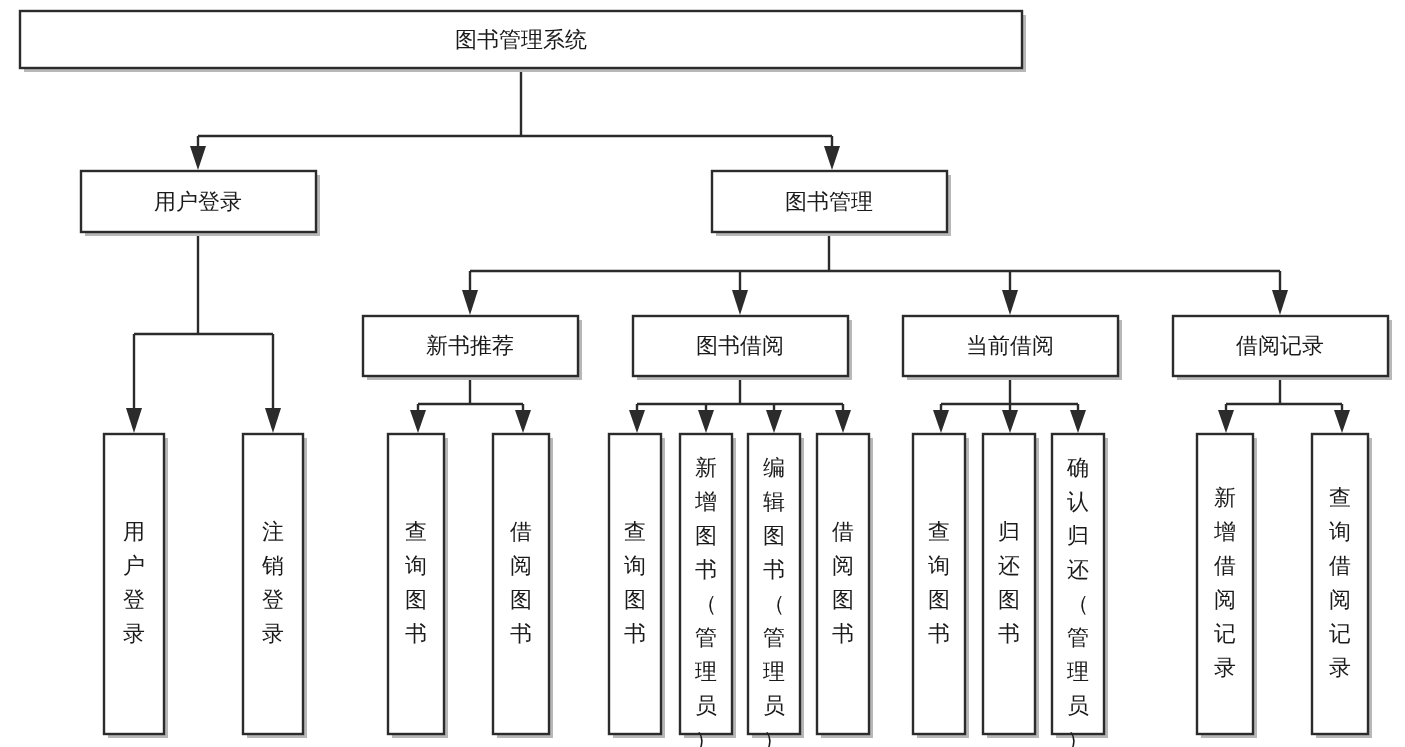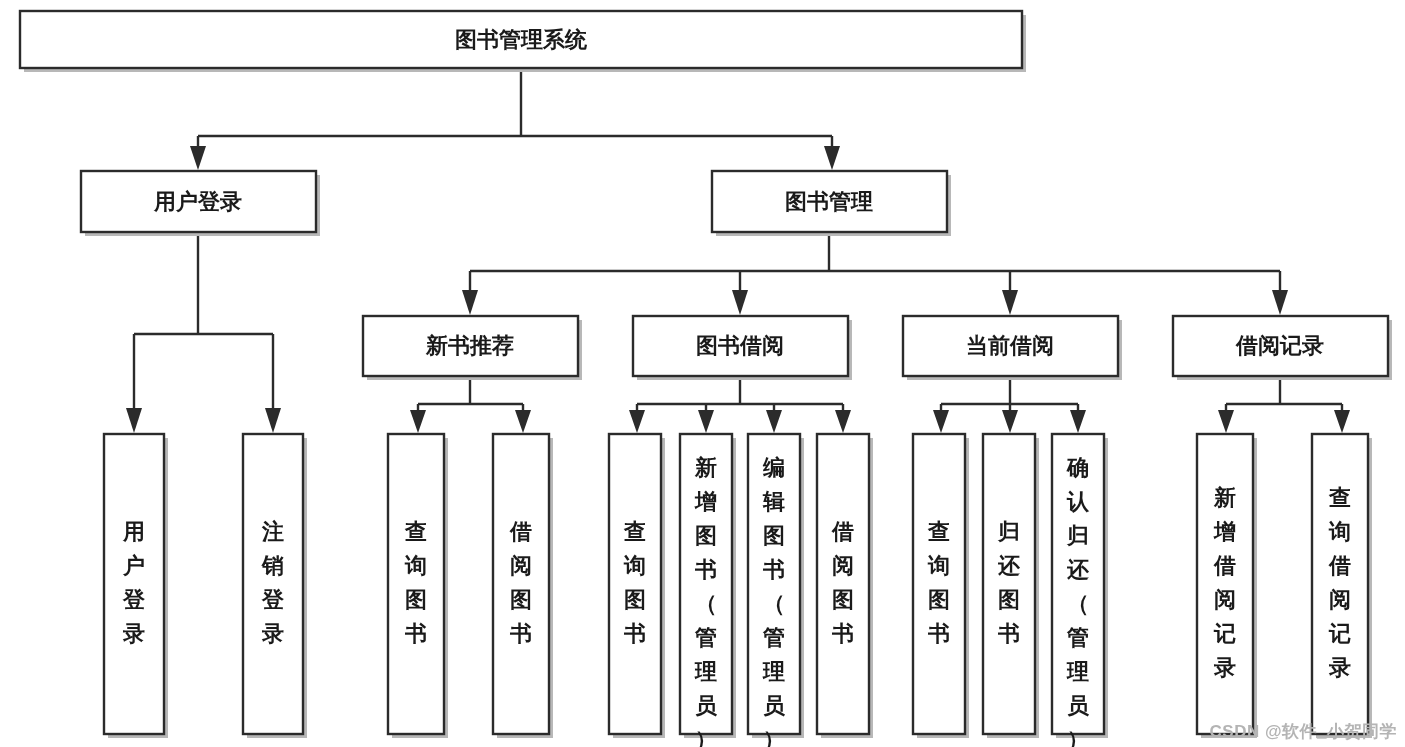--- a/index.html
+++ b/index.html
@@ -11,21 +11,20 @@
     width: 1405px;
     height: 747px;
     font-family: "Liberation Sans", "DejaVu Sans", sans-serif;
     overflow: hidden;
     position: relative;
   }
   #diagram-root {
     position: relative;
     width: 1405px;
     height: 747px;
-    font-weight: bold;
   }
   svg#tree-svg {
     position: absolute;
     left: 0;
     top: 0;
     width: 1405px;
     height: 747px;
     display: block;
   }
   .node-box {
@@ -274,15 +273,14 @@
     </g>
 
     <g>
       <rect class="node-shadow" x="1316" y="438" width="56" height="300"></rect>
       <rect class="node-box" x="1312" y="434" width="56" height="300"></rect>
       <text class="node-label-v" x="1340" y="499"><tspan x="1340" dy="0">查</tspan><tspan x="1340" dy="34">询</tspan><tspan x="1340" dy="34">借</tspan><tspan x="1340" dy="34">阅</tspan><tspan x="1340" dy="34">记</tspan><tspan x="1340" dy="34">录</tspan></text>
     </g>
 
   </svg>
 
-  <div class="watermark">CSDN @软件_小贺同学</div>
 
 </div>
 
 </body></html>

